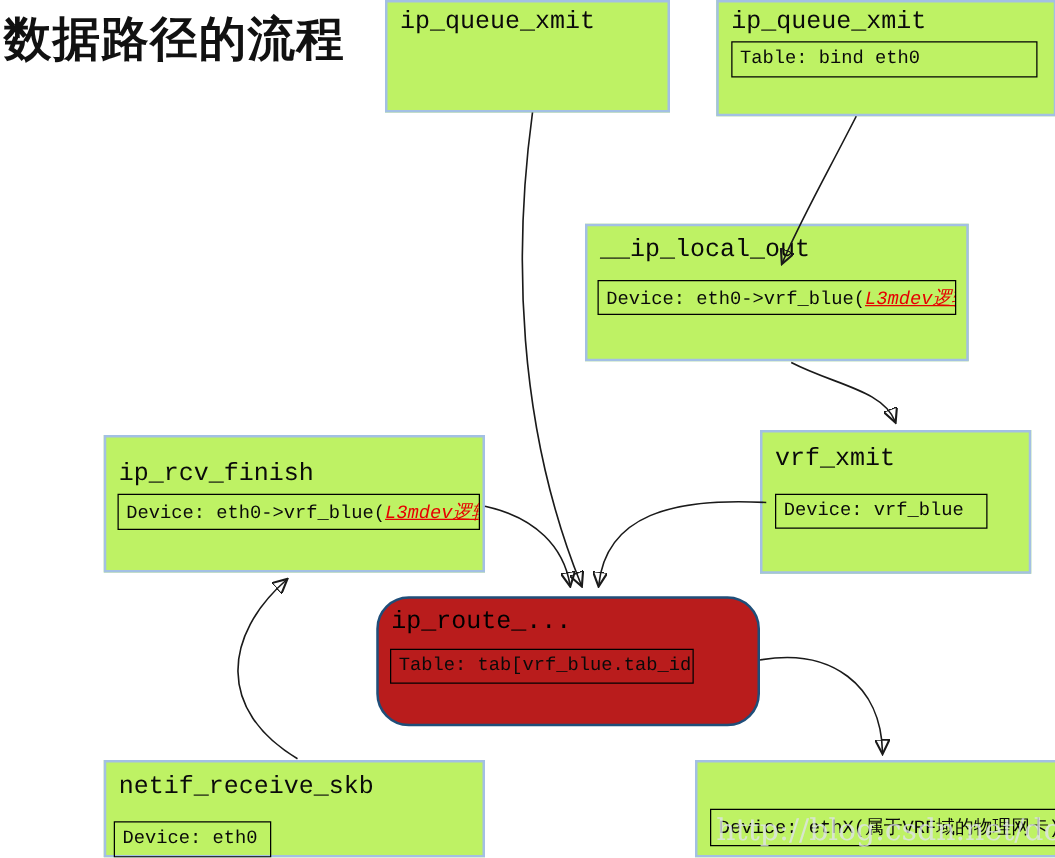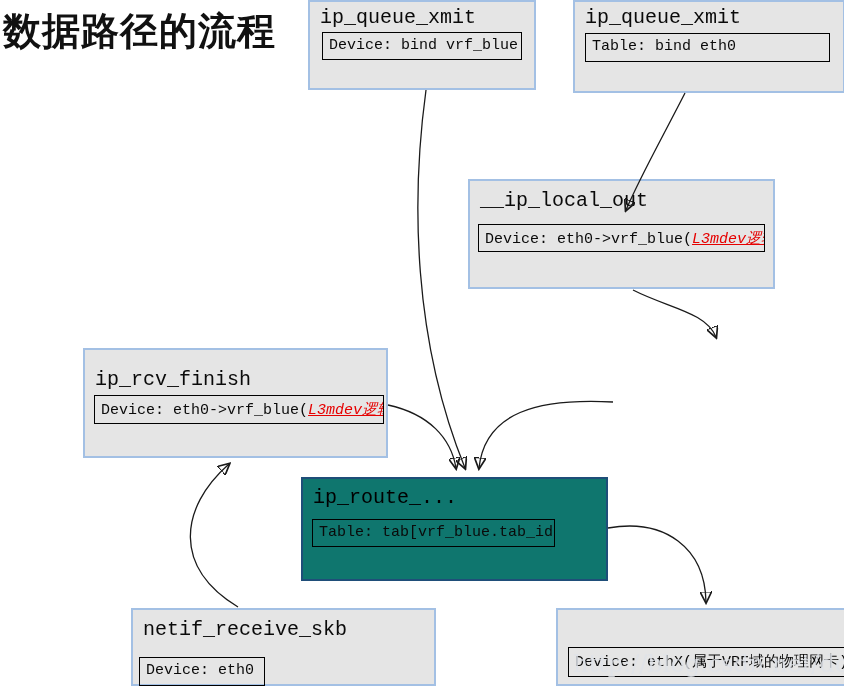--- a/index.html
+++ b/index.html
@@ -12,26 +12,26 @@
 
   .page-title{
     position:absolute;left:-10px;top:6px;
     font-family:"DejaVu Serif","Liberation Serif",serif;
     font-weight:bold;font-size:38px;color:#111;letter-spacing:1px;
     white-space:nowrap;z-index:2;
   }
 
   .node{
     position:absolute;
-    background:#e5e5e5;
+    background:#bef264;
     border:2px solid #a3c0e4;
     box-sizing:border-box;
     z-index:1;
   }
-  .node.dark{ background:#0f766e; border-color:#1f4e79; }
+  .node.dark{ background:#b91c1c; border-color:#1f4e79;border-radius:26px; }
 
   .node-title{
     position:absolute;left:10px;top:4px;
     font-size:20px;color:#0a0a0a;white-space:nowrap;
     letter-spacing:0px;
   }
   .node.dark .node-title{ color:#000; }
 
   .node-inner{
     position:absolute;
@@ -55,21 +55,21 @@
   #n2 .node-inner{left:8px;top:43px;width:287px;height:28px;}
   #n3{left:70px;top:348px;width:305px;height:110px;}
   #n3 .node-title{top:7px;margin-top:11px;}
   #n3 .node-inner{left:9px;top:45px;width:290px;height:29px;}
   #n4{left:595px;top:344px;width:217px;height:115px;}
   #n4 .node-title{top:10px;}
   #n4 .node-inner{left:10px;top:49px;width:170px;height:28px;}
   #n5{left:288px;top:477px;width:307px;height:104px;}
   #n5 .node-title{top:7px;}
   #n5 .node-inner{left:9px;top:40px;width:243px;height:28px;}
-  #n6{left:70px;top:608px;width:305px;height:78px;margin-left:48px;}
+  #n6{left:70px;top:608px;width:305px;height:78px;}
   #n6 .node-title{top:8px;}
   #n6 .node-inner{left:6px;top:47px;width:126px;height:29px;}
   #n7{left:543px;top:608px;width:297px;height:78px;}
   #n7 .node-title{top:8px;}
   #n7 .node-inner{left:10px;top:37px;width:324px;height:30px;}
 
   .edges{
     position:absolute;left:0;top:0;width:844px;height:686px;
     z-index:5;pointer-events:none;
   }
@@ -85,38 +85,41 @@
 </style>
 </head>
 <body>
 
 <div class="stage">
 
   <div class="page-title">数据路径的流程</div>
 
   <div class="node" id="n0">
     <div class="node-title">ip_queue_xmit</div>
-    <div class="node-inner"><span>Device: bind vrf_blue</span><span class="em"></span><span></span></div>
   </div>
 
   <div class="node" id="n1">
     <div class="node-title">ip_queue_xmit</div>
     <div class="node-inner"><span>Table: bind eth0</span><span class="em"></span><span></span></div>
   </div>
 
   <div class="node" id="n2">
     <div class="node-title">__ip_local_out</div>
     <div class="node-inner"><span>Device: eth0-&gt;vrf_blue(</span><span class="em">L3mdev逻辑</span></div>
   </div>
 
   <div class="node" id="n3">
     <div class="node-title">ip_rcv_finish</div>
     <div class="node-inner"><span>Device: eth0-&gt;vrf_blue(</span><span class="em">L3mdev逻辑</span></div>
   </div>
 
+  <div class="node" id="n4">
+    <div class="node-title">vrf_xmit</div>
+    <div class="node-inner"><span>Device: vrf_blue</span><span class="em"></span><span></span></div>
+  </div>
 
   <div class="node dark" id="n5">
     <div class="node-title">ip_route_...</div>
     <div class="node-inner"><span>Table: tab[vrf_blue.tab_id]</span><span class="em"></span><span></span></div>
   </div>
 
   <div class="node" id="n6">
     <div class="node-title">netif_receive_skb</div>
     <div class="node-inner"><span>Device: eth0</span><span class="em"></span><span></span></div>
   </div>

